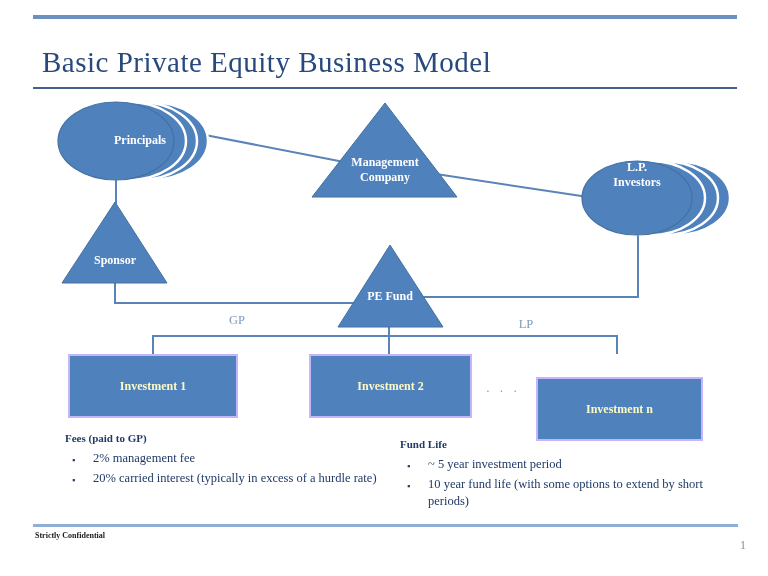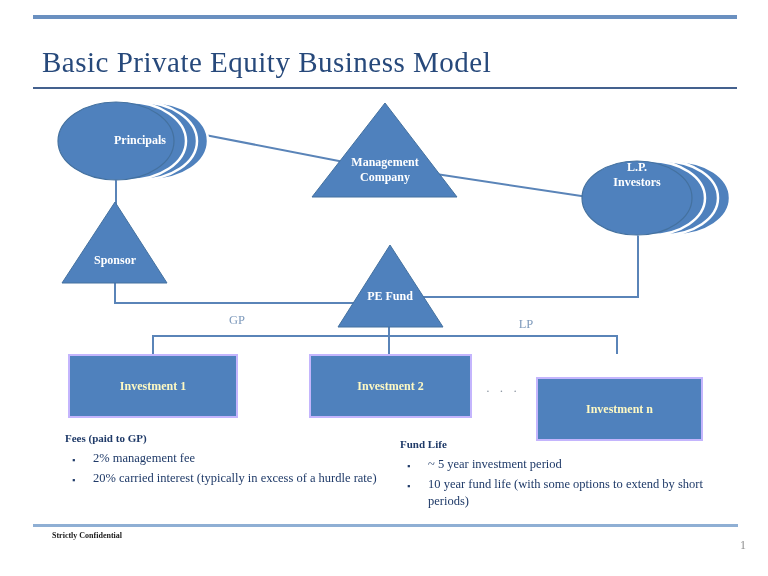--- a/index.html
+++ b/index.html
@@ -47,21 +47,21 @@
   .bullet {
     position:relative; padding-left:28px; font-size:12.5px; line-height:17px;
     margin-bottom:3px;
   }
   .bullet .sq {
     position:absolute; left:7px; top:2px; font-size:9px; color:#1f3a68;
   }
 
   
   .rule-footer { left:33px; top:524px; width:705px; height:3px; background:#8fafd4; }
-  .footer-text { left:35px; top:531px; font-size:8px; font-weight:bold; color:#1a1a1a;margin-left:17px; }
+  .footer-text { left:35px; top:531px; font-size:8px; font-weight:bold; color:#1a1a1a; }
   .page-num    { left:716px; top:538px; width:30px; font-size:12px; color:#8f8f8f; text-align:right; }
 </style>
 </head>
 <body>
 
 <div class="slide">
 
   <div class="abs rule-top"></div>
   <div class="abs slide-title">Basic Private Equity Business Model</div>
   <div class="abs rule-title"></div>

